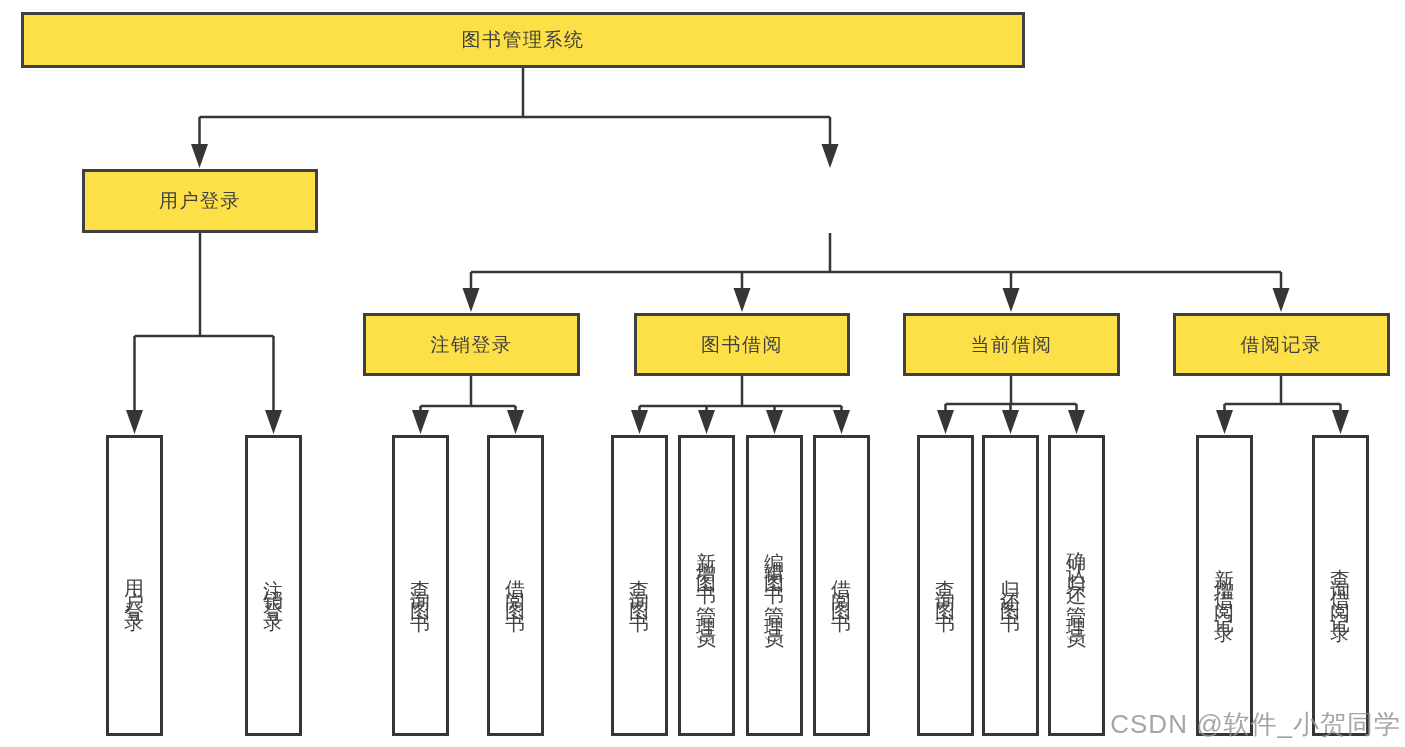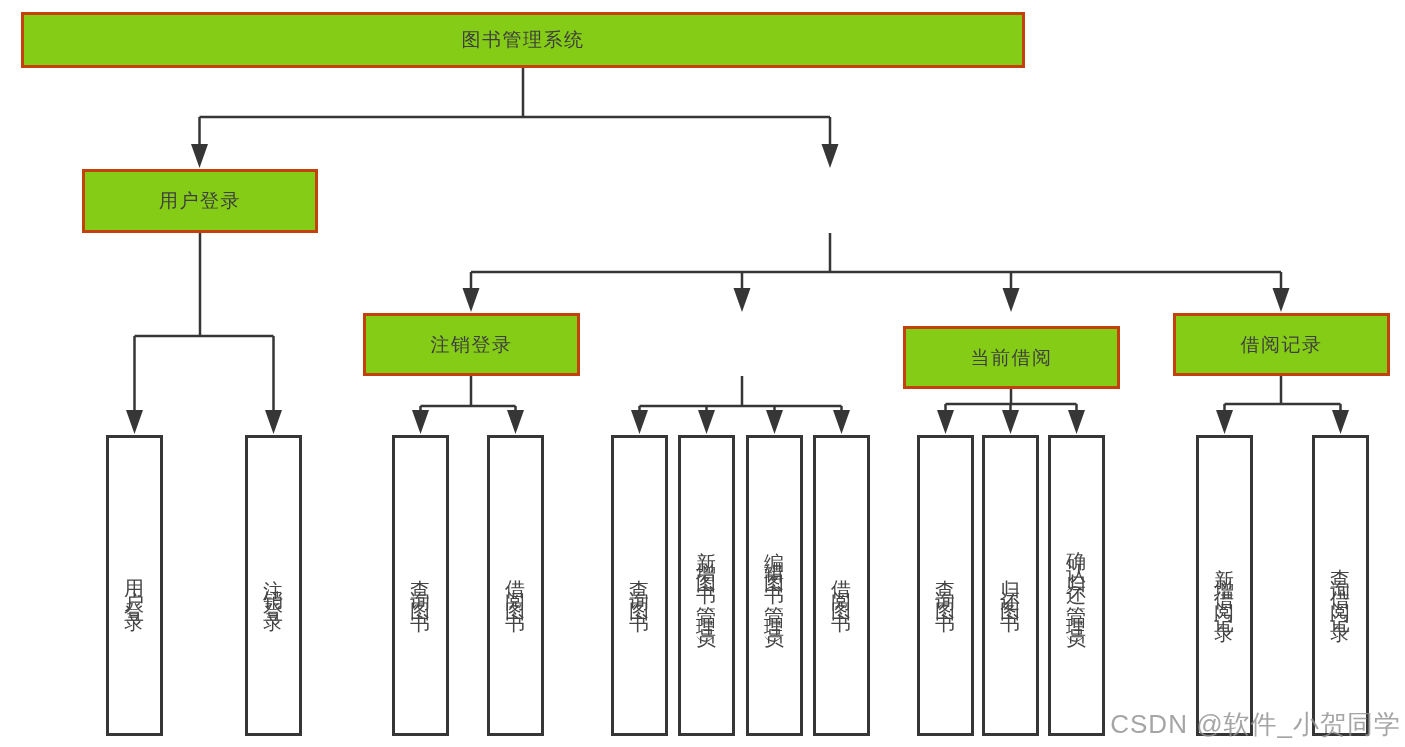--- a/index.html
+++ b/index.html
@@ -13,22 +13,22 @@
   }
   .connectors {
     position: absolute;
     left: 0; top: 0;
     width: 1405px; height: 747px;
     pointer-events: none;
   }
   .hnode {
     position: absolute;
     box-sizing: border-box;
-    background: #84cc16;
-    border: 3px solid #c2410c;
+    background: #fde047;
+    border: 3px solid #404040;
     display: flex;
     align-items: center;
     justify-content: center;
   }
   .hnode .hlabel {
     font-size: 19px;
     letter-spacing: 1.5px;
     color: #3f3f3f;
     white-space: nowrap;
   }
@@ -115,21 +115,24 @@
     <span class="hlabel">图书管理系统</span>
   </div>
 
   <div class="hnode" style="left:82px; top:169px; width:236px; height:64px;">
     <span class="hlabel">用户登录</span>
   </div>
 
   <div class="hnode" style="left:363px; top:313px; width:217px; height:63px;">
     <span class="hlabel">注销登录</span>
   </div>
-  <div class="hnode" style="left:903px; top:326px; width:217px; height:63px;">
+  <div class="hnode" style="left:634px; top:313px; width:216px; height:63px;">
+    <span class="hlabel">图书借阅</span>
+  </div>
+  <div class="hnode" style="left:903px; top:313px; width:217px; height:63px;">
     <span class="hlabel">当前借阅</span>
   </div>
   <div class="hnode" style="left:1173px; top:313px; width:217px; height:63px;">
     <span class="hlabel">借阅记录</span>
   </div>
 
   <div class="vnode" style="left:106px; top:435px; width:57px; height:301px;">
     <span class="vlabel">用户登录</span>
   </div>
   <div class="vnode" style="left:245px; top:435px; width:57px; height:301px;">

